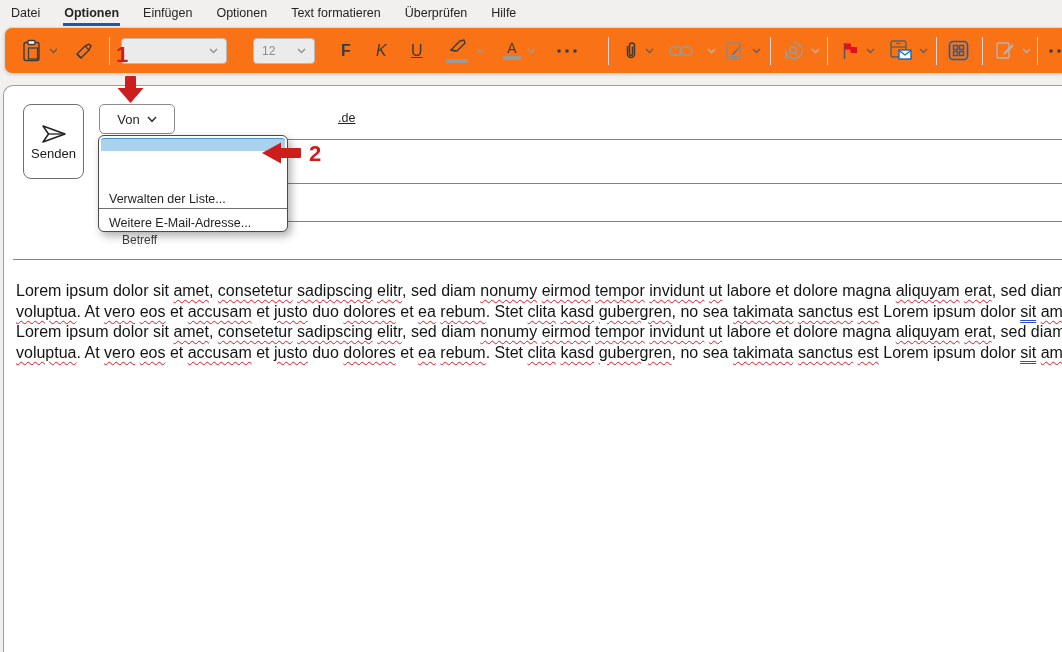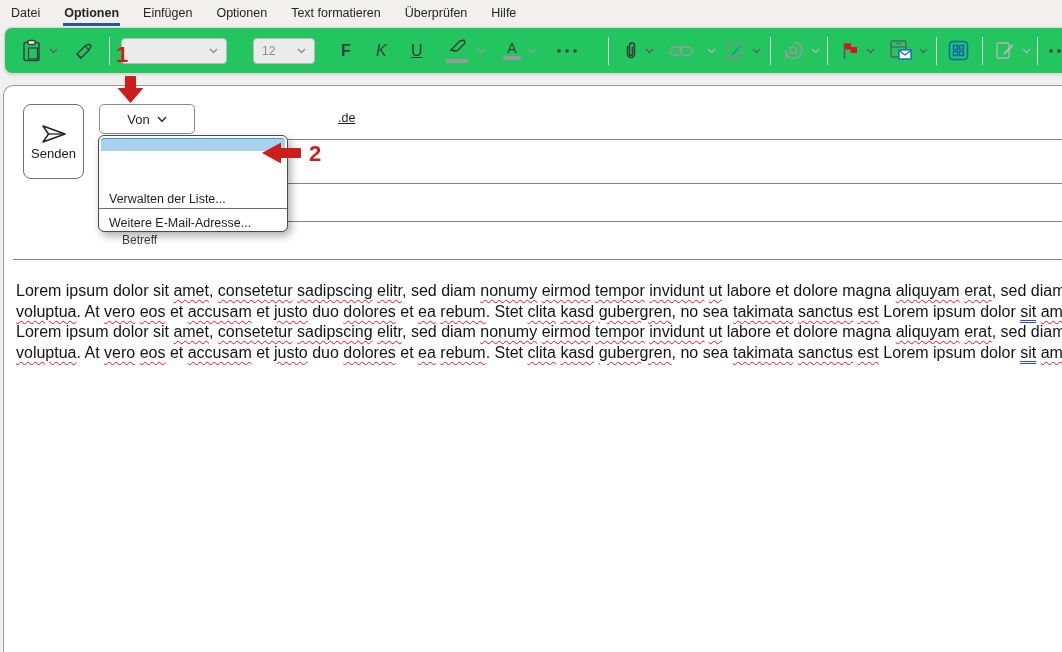--- a/index.html
+++ b/index.html
@@ -16,21 +16,21 @@
     position:absolute; left:0; top:0; width:100%; height:26px;
     display:flex; align-items:flex-end; gap:22px; padding-left:10px;
     background:#f2f0ef; font-size:12.5px; color:#242424;
   }
   .menu-item { padding:4px 1px 3px 1px; border-bottom:3px solid transparent; cursor:default; white-space:nowrap; }
   .menu-item.active { font-weight:bold; border-bottom-color:#2357a0; }
 
   
   .ribbon {
     position:absolute; left:4px; top:27px; right:0; height:47px;
-    background:#22c55e; border:1px solid #dcdad8; border-right:none;
+    background:#f97316; border:1px solid #dcdad8; border-right:none;
     border-radius:8px 0 0 8px; box-shadow:0 1px 3px rgba(0,0,0,.13);
   }
   .rg { position:absolute; top:0; height:100%; display:flex; align-items:center; gap:6px; }
   .rdiv { position:absolute; top:9px; width:1px; height:28px; background:#d8d6d4; }
   .fmt-letter { font-size:16px; color:#3c3c3c; }
   .combo {
     height:26px; border:1px solid #b9b9b9; border-radius:4px; background:#ebebeb;
     display:flex; align-items:center; justify-content:space-between;
     padding:0 8px; color:#8c8c8c; font-size:12px;
   }
@@ -42,21 +42,21 @@
     background:#fff; border-top:1px solid #9c9c9c; border-left:1px solid #9c9c9c;
     border-radius:10px 0 0 0;
   }
   .send-btn {
     position:absolute; left:19px; top:18px; width:61px; height:75px;
     border:1.4px solid #6f6f6f; border-radius:8px; background:#fff;
     display:flex; flex-direction:column; align-items:center; justify-content:center; 
     font-size:13px; color:#1a1a1a;
   }
   .von-btn {
-    position:absolute; left:95px; top:18px; width:96px; height:30px;
+    position:absolute; left:95px; top:18px; width:76px; height:30px;
     border:1px solid #8a8a8a; border-radius:5px; background:#fff;
     display:flex; align-items:center; justify-content:center; gap:7px;
     font-size:13px; font-weight:500; color:#1f1f1f;
   }
   .from-domain { position:absolute; left:334px; top:25px; font-size:12.5px; color:#1f1f1f;text-decoration:underline; }
   .hline { position:absolute; height:1px; background:#828282; z-index:1; }
   .subject-label { position:absolute; left:118px; top:147px; font-size:12px; color:#3d3d3d; }
 
   
   .dropdown {

